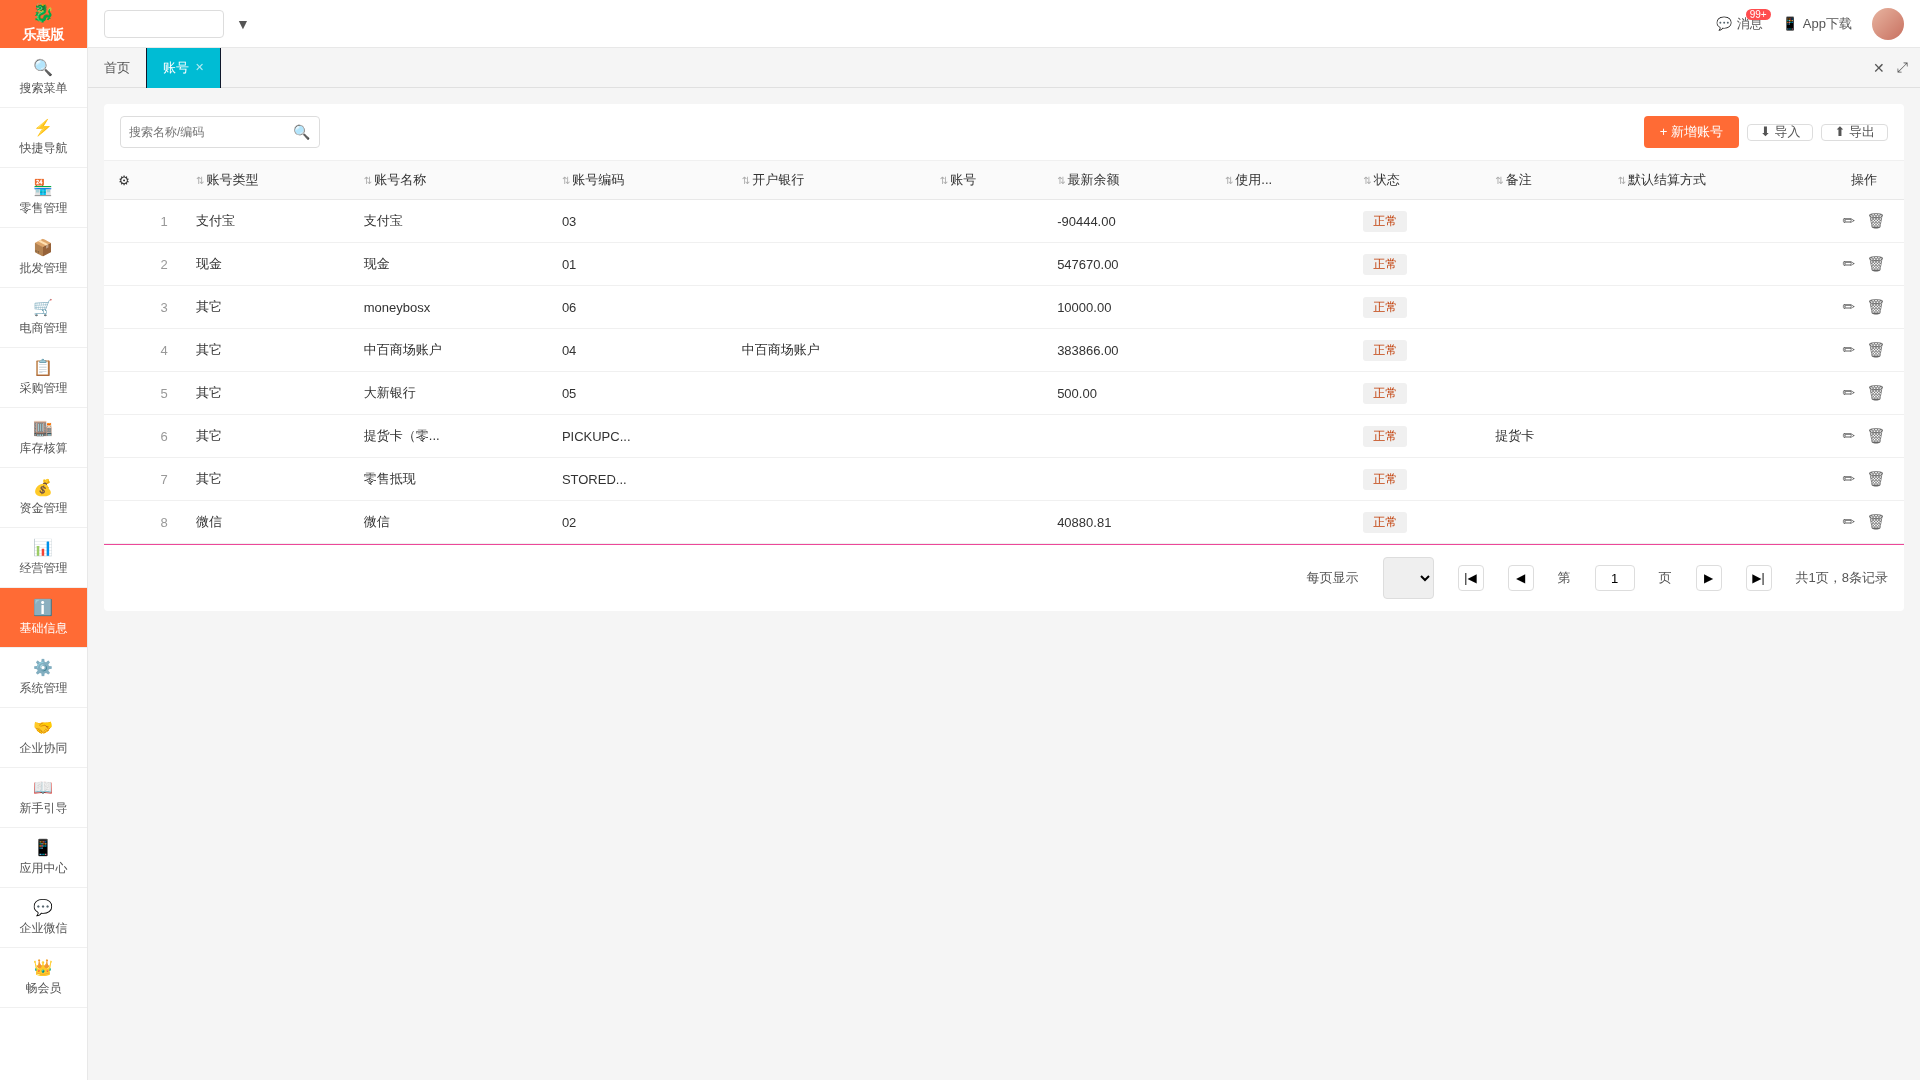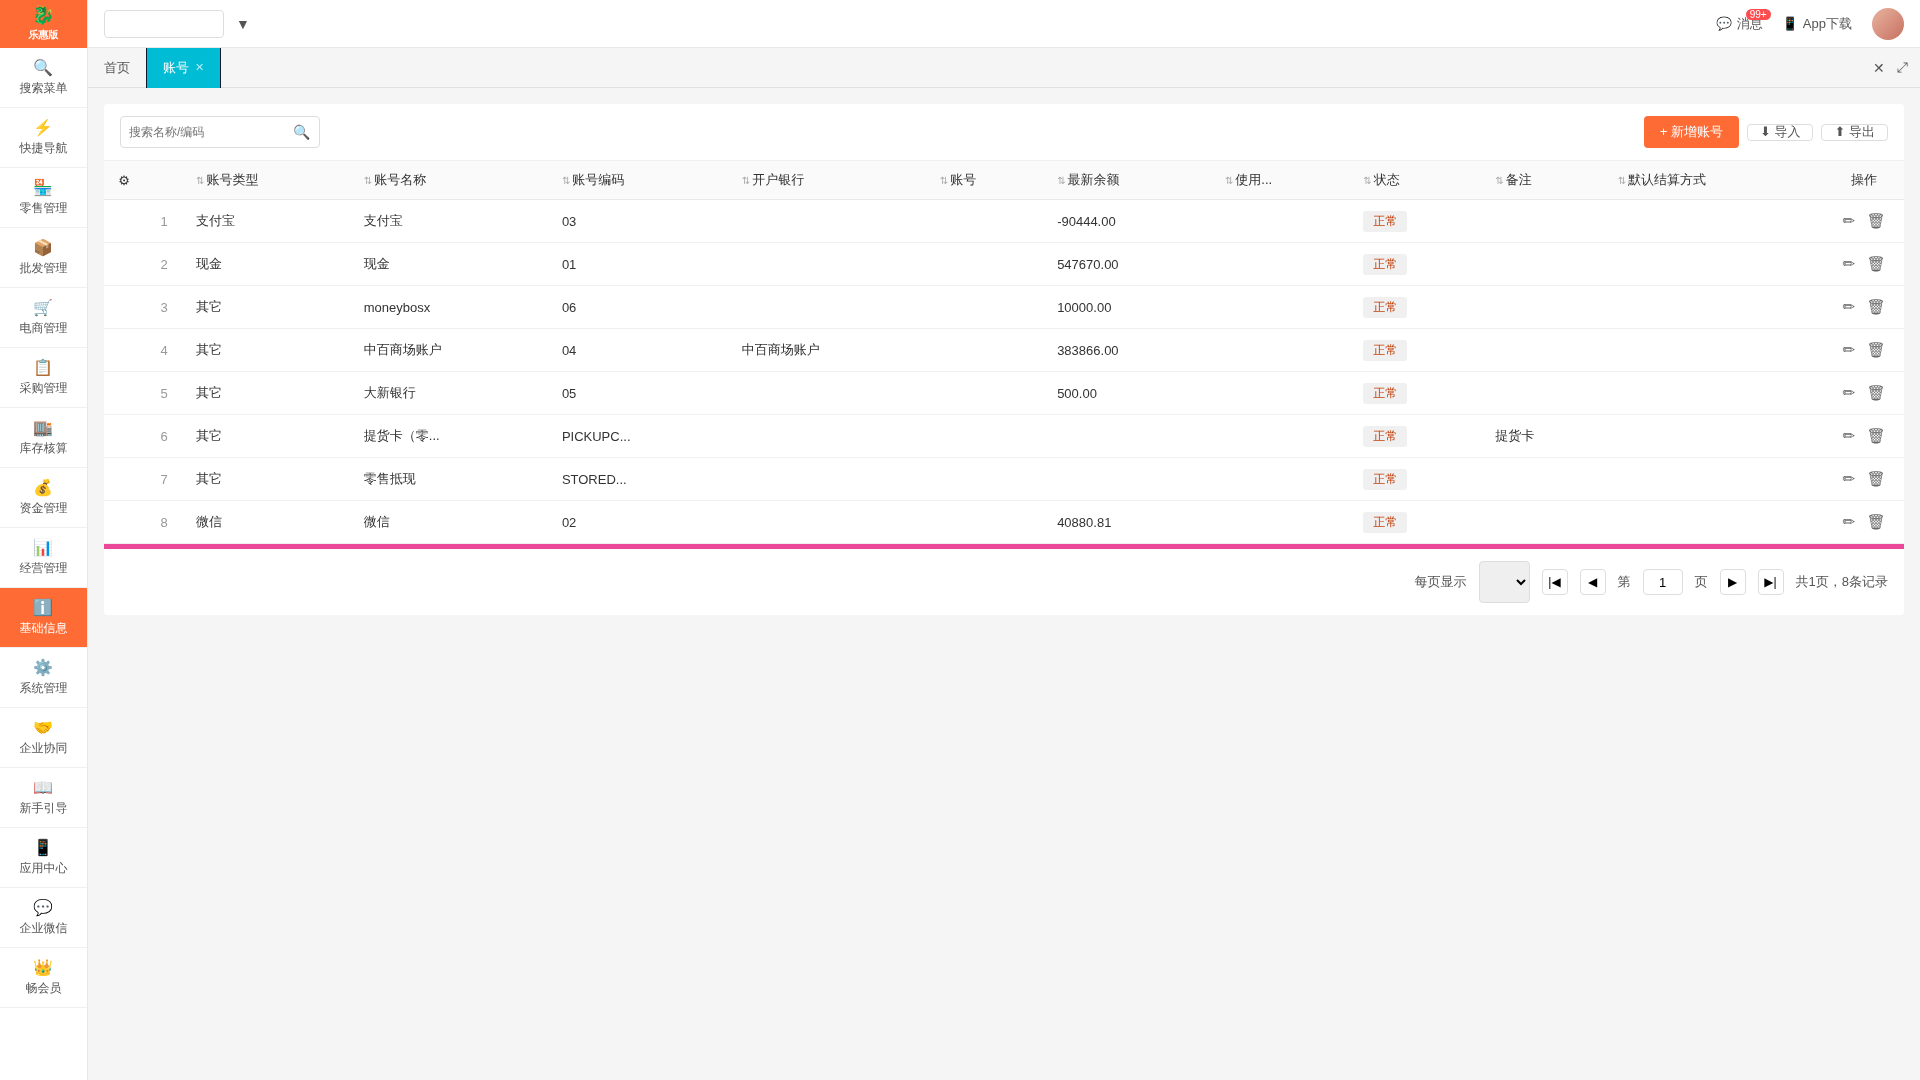--- a/index.html
+++ b/index.html
@@ -27,21 +27,21 @@
       color: #fff;
       font-size: 11px;
       font-weight: bold;
       flex-direction: column;
     }
     .sidebar-logo-icon {
       font-size: 18px;
       line-height: 1;
     }
     .sidebar-logo-text {
-      font-size: 10px;
+      font-size: 14px;
       margin-top: 4px;
     }
     .sidebar-item {
       width: 100%;
       padding: 10px 4px;
       text-align: center;
       cursor: pointer;
       color: #555;
       font-size: 12px;
       border-bottom: 1px solid #f0f0f0;
@@ -304,22 +304,22 @@
     }
     .gear-col { width: 40px; }
     th.gear-col { text-align: center; }
 
     
     .pagination {
       display: flex;
       align-items: center;
       justify-content: flex-end;
       padding: 12px 16px;
-      gap: 12px;
-      border-top: 5px solid #ec4899;
+      gap: 24px;
+      border-top: 1px solid #ec4899;
       font-size: 13px;
       color: #555;
     }
     .page-size-select {
       border: 1px solid #ddd;
       border-radius: 4px;
       padding: 20px 4px;
       font-size: 12px;
       height: 26px;
     }

